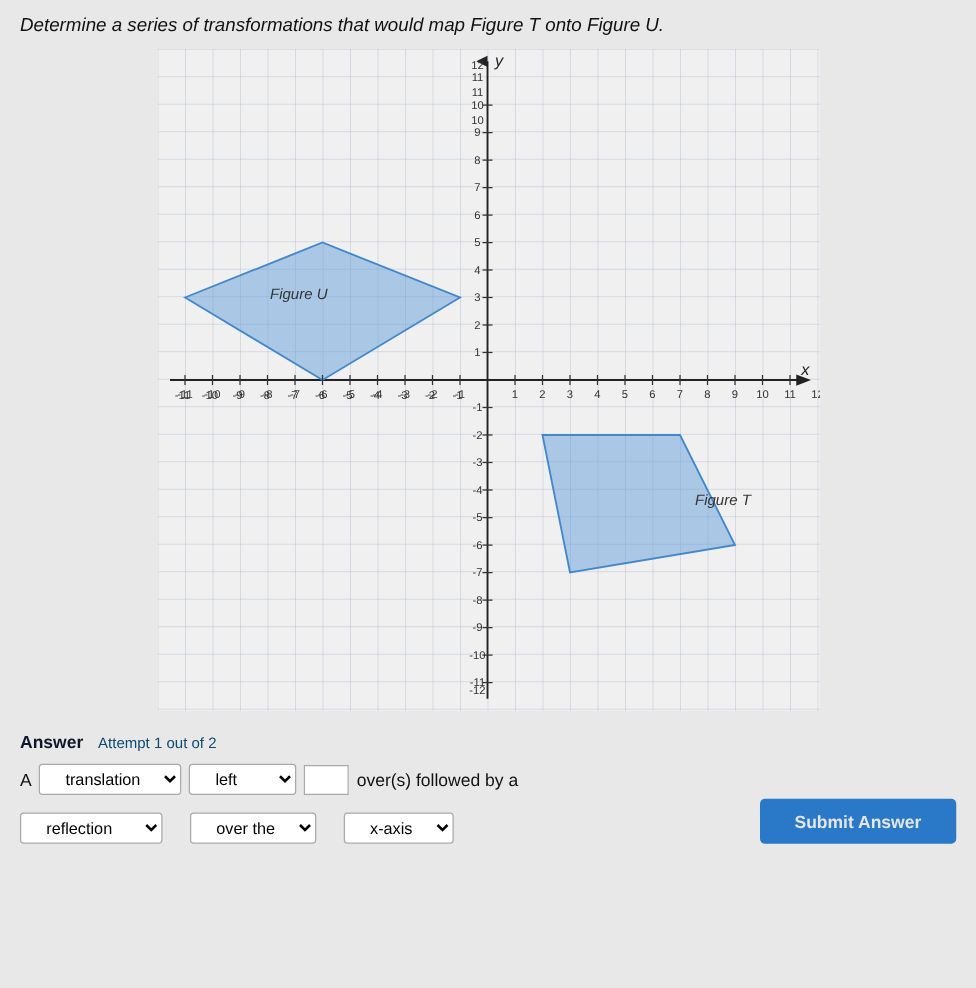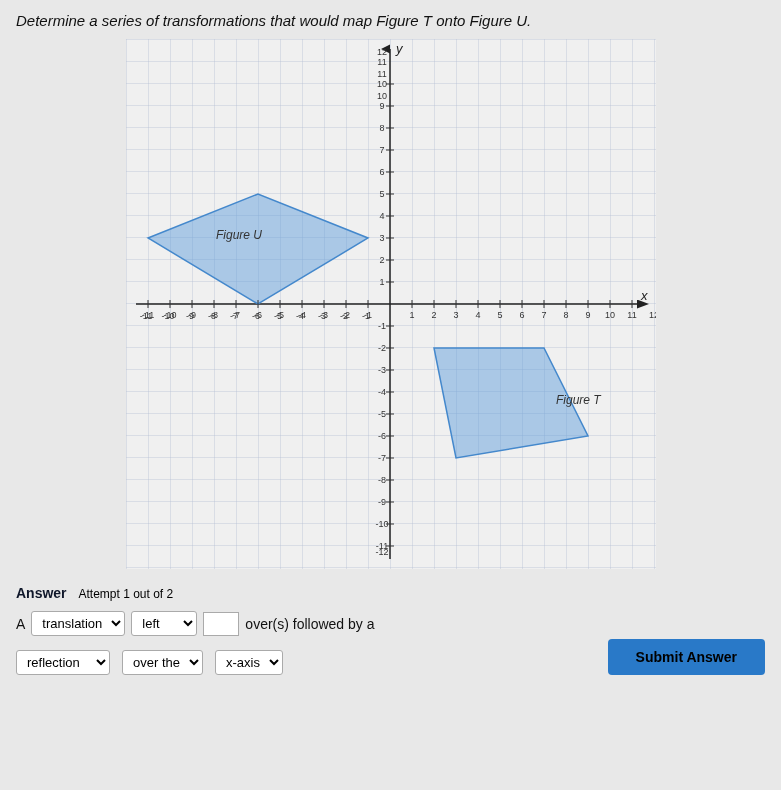--- a/index.html
+++ b/index.html
@@ -42,67 +42,67 @@
       padding: 8px 0 0 0;
     }
 
     .answer-label {
       font-size: 14px;
       font-weight: bold;
       color: #0f172a;
     }
     .attempt-label {
       font-size: 12px;
-      color: #000000;
+      color: #0c4a6e;
       font-weight: normal;
       margin-left: 8px;
     }
 
     .answer-row {
       display: flex;
       align-items: center;
       gap: 6px;
       margin-top: 10px;
       flex-wrap: wrap;
     }
 
     .answer-row2 {
       display: flex;
       align-items: center;
-      gap: 12px;
+      gap: 22px;
       margin-top: 8px;
     }
 
     .static-text {
       font-size: 14px;
       color: #111;
     }
 
     select.dropdown {
       border: 1px solid #aaa;
       background: white;
-      padding: 3px 6px;
+      padding: 3px 16px;
       font-size: 13px;
       border-radius: 3px;
       cursor: pointer;
       appearance: auto;
     }
 
     .unit-input {
       width: 36px;
       height: 24px;
       border: 1px solid #aaa;
       background: white;
       text-align: center;
       font-size: 13px;
     }
 
     .submit-btn {
       background: #2979c8;
-      color: #000000;
+      color: #e5e5e5;
       border: none;
       padding: 10px 28px;
       font-size: 14px;
       font-weight: bold;
       border-radius: 4px;
       cursor: pointer;
       float: right;
       margin-top: -10px;
     }
 

